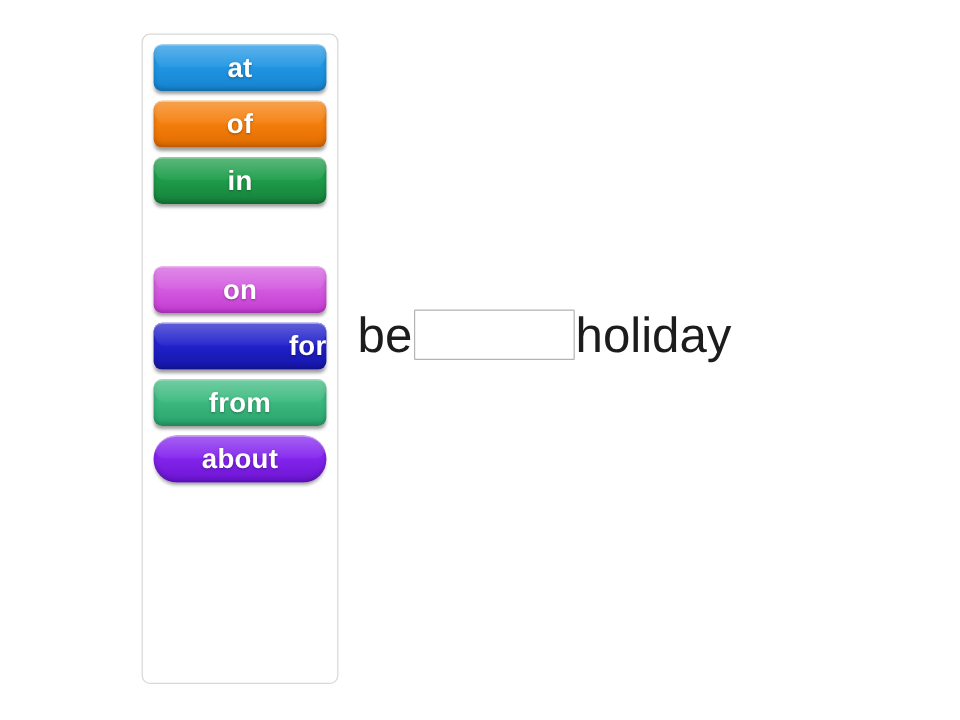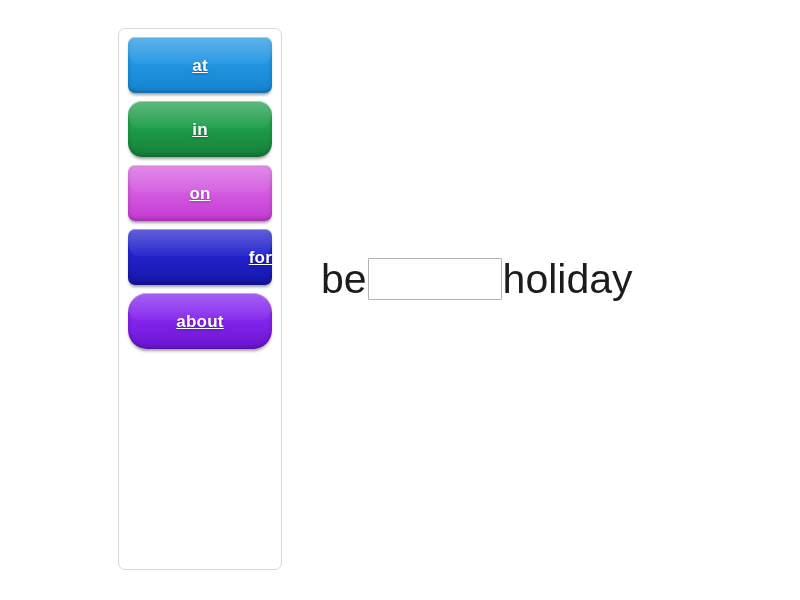--- a/index.html
+++ b/index.html
@@ -32,38 +32,37 @@
     padding: 8px 9px;
     display: flex;
     flex-direction: column;
     justify-content: flex-start;
     gap: 8px;
   }
 
   .tile {
     position: relative;
     width: 144px;
-    height: 56px;
+    height: 39px;
     border-radius: 7px;
     display: flex;
     align-items: center;
     justify-content: center;
     color: #ffffff;
-    font-size: 17px;
+    font-size: 23px;
     font-weight: bold;
     letter-spacing: 0.2px;
     text-shadow: 0 1px 2px rgba(0,0,0,0.35);
     box-shadow:
       0 3px 3px -1px rgba(0,0,0,0.38),
       inset 0 1px 0 rgba(255,255,255,0.40),
       inset 0 -2px 4px rgba(0,0,0,0.22);
     cursor: grab;
     user-select: none;
     overflow: hidden;
-    text-decoration: underline;
   }
 
   
   .tile::before {
     content: "";
     position: absolute;
     left: 0; right: 0; top: 0;
     height: 48%;
     background: linear-gradient(to bottom,
                 rgba(255,255,255,0.28),
@@ -83,21 +82,20 @@
     position: absolute;
     left: 298px;
     top: 258px;
     display: flex;
     align-items: center;
     gap: 1px;
     font-size: 41px;
     color: #1c1c1c;
     line-height: 1;
     white-space: nowrap;
-    margin-left: 23px;
   }
 
   .sentence-word {
     font-weight: normal;
     font-size: 41px;
     color: #1c1c1c;
   }
 
   .drop-slot {
     width: 134px;
@@ -110,28 +108,34 @@
 </style>
 </head>
 <body>
 
 <div class="stage">
 
   <div class="word-bank" id="word-bank">
       <div class="tile" style="background: linear-gradient(rgb(33, 150, 227) 0%, rgb(33, 150, 227) 45%, rgb(21, 131, 207) 100%);">
         <span class="tile-label">at</span>
       </div>
-      <div class="tile" style="background: linear-gradient(rgb(30, 158, 74) 0%, rgb(30, 158, 74) 45%, rgb(22, 128, 58) 100%); border-radius: 14px;">
+      <div class="tile" style="background: linear-gradient(rgb(245, 127, 12) 0%, rgb(245, 127, 12) 45%, rgb(224, 108, 0) 100%);">
+        <span class="tile-label">of</span>
+      </div>
+      <div class="tile" style="background: linear-gradient(rgb(30, 158, 74) 0%, rgb(30, 158, 74) 45%, rgb(22, 128, 58) 100%);">
         <span class="tile-label">in</span>
       </div>
-      <div class="tile" style="background: linear-gradient(rgb(212, 93, 224) 0%, rgb(212, 93, 224) 45%, rgb(196, 58, 210) 100%);">
+      <div class="tile" style="background: linear-gradient(rgb(212, 93, 224) 0%, rgb(212, 93, 224) 45%, rgb(196, 58, 210) 100%); margin-top: 44px;">
         <span class="tile-label">on</span>
       </div>
       <div class="tile" style="background: linear-gradient(rgb(34, 34, 204) 0%, rgb(34, 34, 204) 45%, rgb(21, 21, 168) 100%); justify-content: flex-end;">
         <span class="tile-label">for</span>
+      </div>
+      <div class="tile" style="background: linear-gradient(rgb(60, 186, 127) 0%, rgb(60, 186, 127) 45%, rgb(42, 163, 108) 100%);">
+        <span class="tile-label">from</span>
       </div>
       <div class="tile" style="background: linear-gradient(rgb(132, 37, 238) 0%, rgb(132, 37, 238) 45%, rgb(108, 20, 210) 100%); border-radius: 19px;">
         <span class="tile-label">about</span>
       </div>
     </div>
 
   <div class="sentence">
     <span class="sentence-word">be</span>
 
     <span class="drop-slot" title=""></span>

